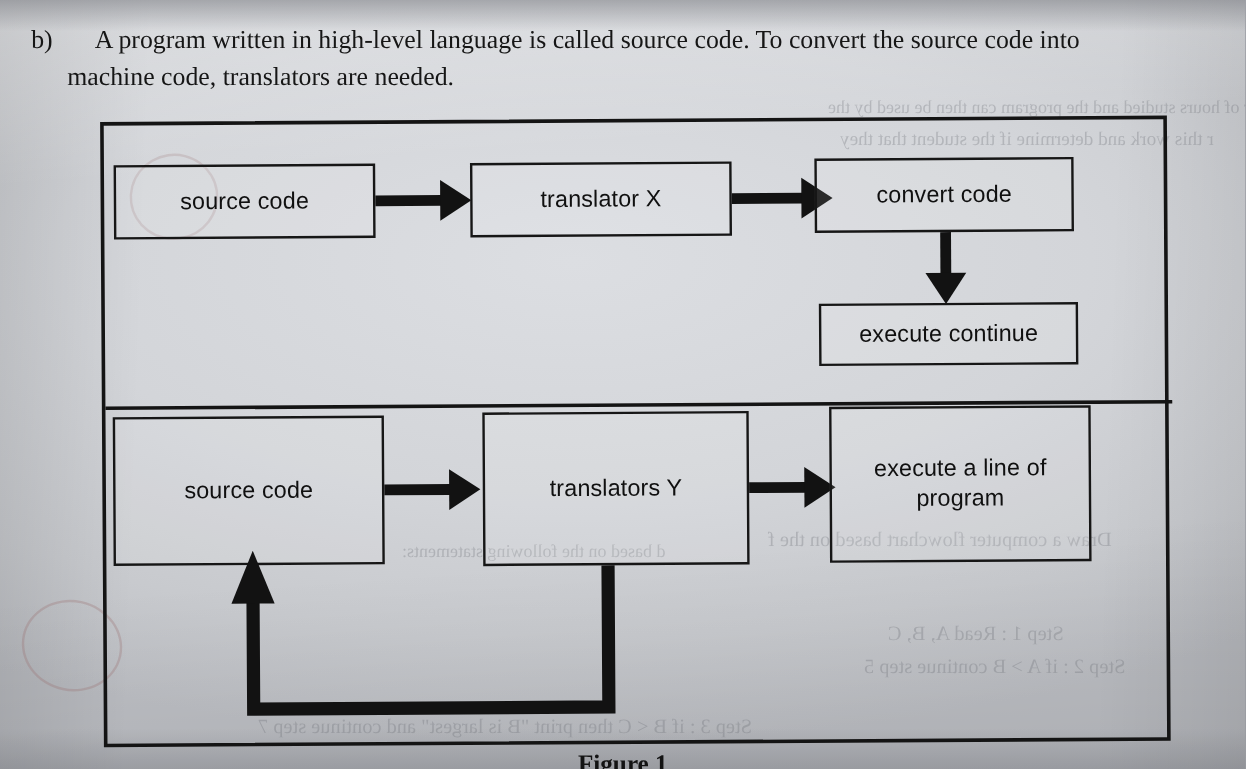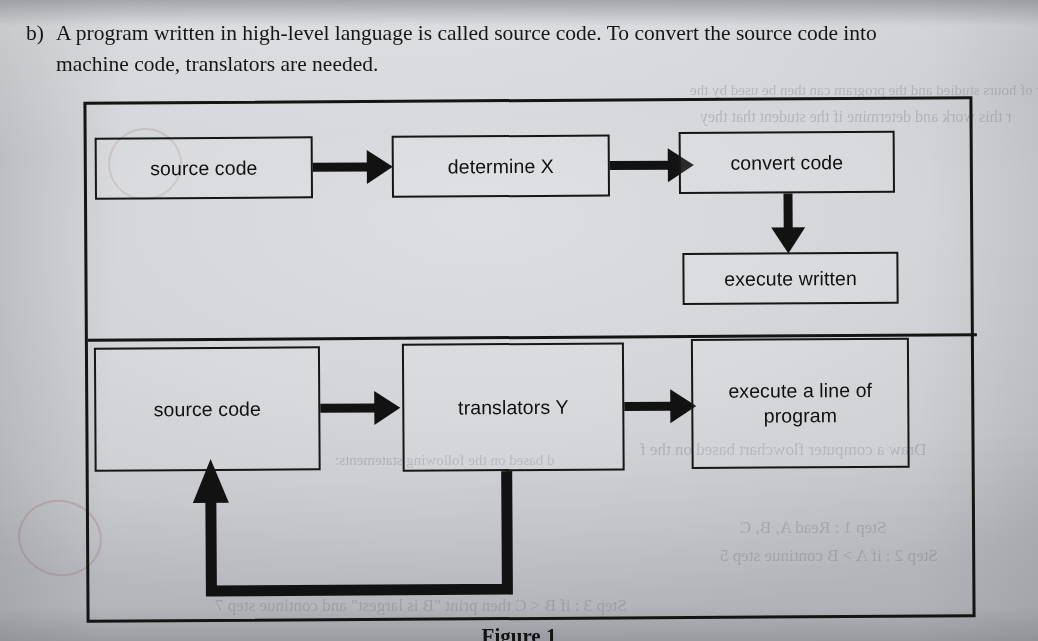--- a/index.html
+++ b/index.html
@@ -50,20 +50,21 @@
     font-size: 21.5px;
     line-height: 31px;
     color: #161616;
   }
   #question .qlabel {
     display: inline-block;
     width: 30px;
   }
   #question .qbody {
     display: inline;
+    margin-left: 23px;
   }
   #question .line2 {
     display: block;
     margin-left: 30px;
   }
 
   
   .ghost {
     position: absolute;
     font-family: "Liberation Serif", serif;
@@ -215,39 +216,39 @@
     <div class="fbox" style="left:8px; top:33px; width:218px; height:62px;">
       <span>source code</span>
     </div>
 
     <div class="arrow-right" style="left:226px; top:47px; width:80px; height:34px;">
       <div class="shaft" style="width:56px;"></div>
       <div class="head" style="left:54px;"></div>
     </div>
 
     <div class="fbox" style="left:305px; top:33px; width:218px; height:62px;">
-      <span>determine X</span>
+      <span>translator X</span>
     </div>
 
     <div class="arrow-right" style="left:523px; top:47px; width:80px; height:34px;">
       <div class="shaft" style="width:60px;"></div>
       <div class="head" style="left:58px;"></div>
     </div>
 
     <div class="fbox" style="left:592px; top:31px; width:216px; height:62px;">
       <span>convert code</span>
     </div>
 
     <div class="arrow-down" style="left:684px; top:93px; width:34px; height:60px;">
       <div class="shaft" style="height:36px;"></div>
       <div class="head" style="top:34px;"></div>
     </div>
 
     <div class="fbox" style="left:595px; top:152px; width:216px; height:52px;">
-      <span>execute written</span>
+      <span>execute continue</span>
     </div>
 
     <div class="fbox" style="left:6px; top:243px; width:226px; height:124px;">
       <span>source code</span>
     </div>
 
     <div class="arrow-right" style="left:232px; top:288px; width:86px; height:34px;">
       <div class="shaft" style="width:56px;"></div>
       <div class="head" style="left:54px;"></div>
     </div>

